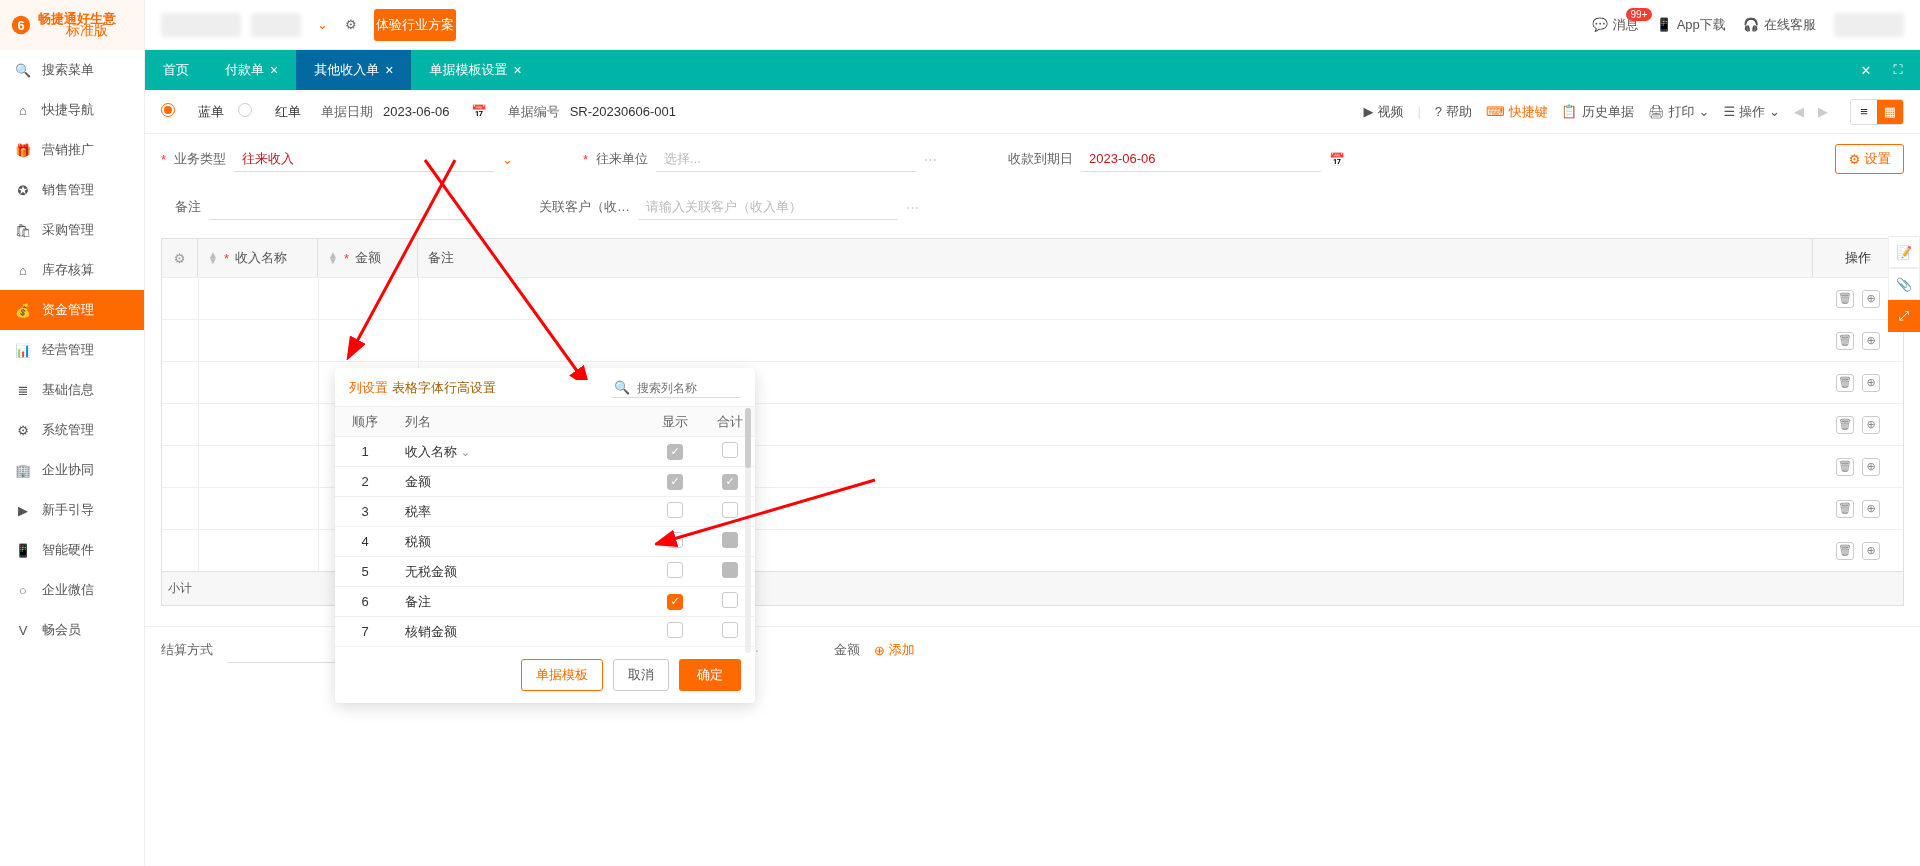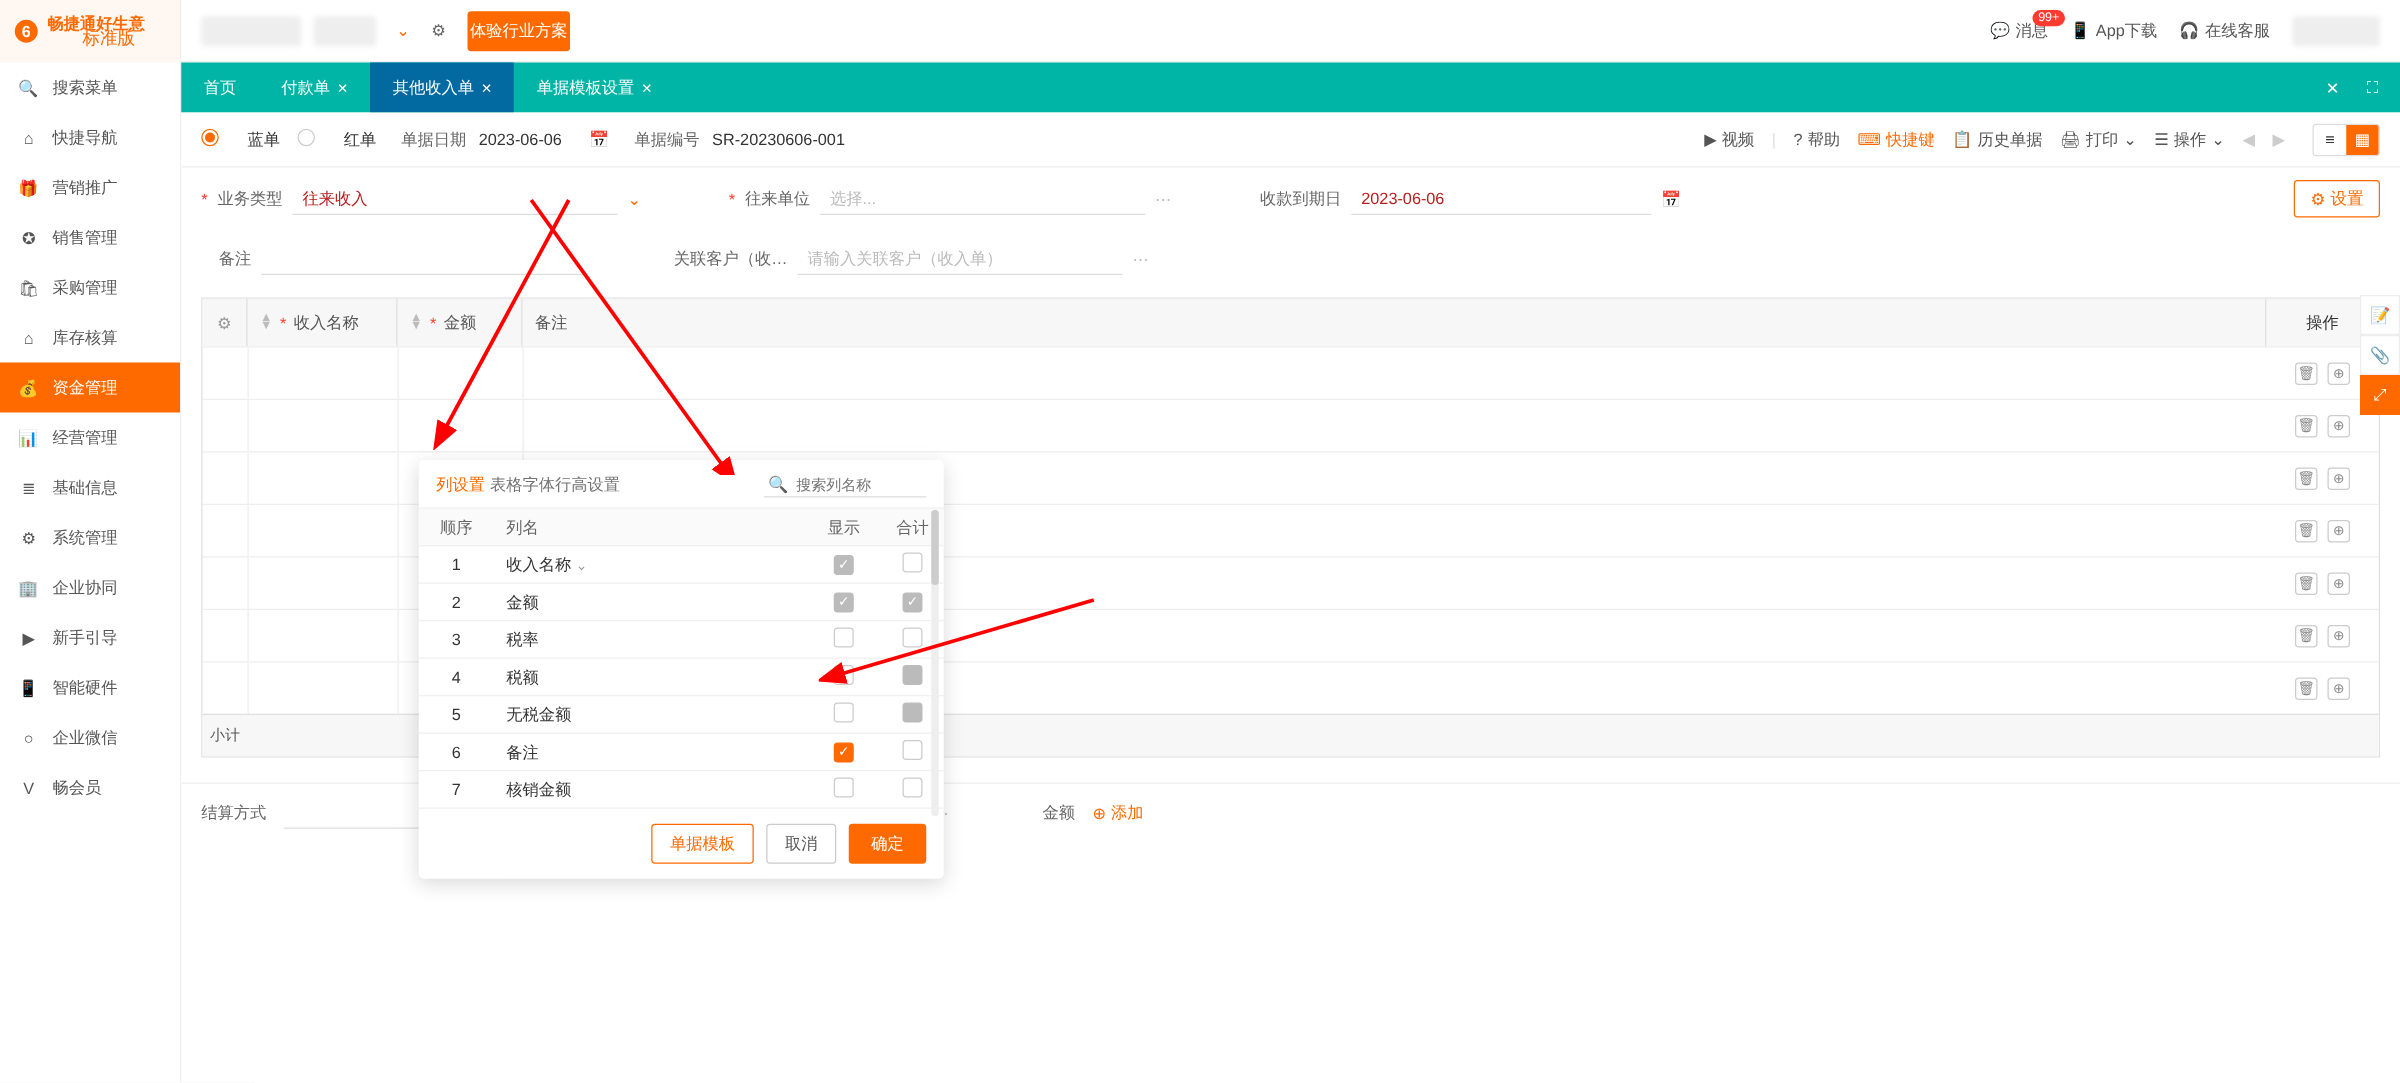--- a/index.html
+++ b/index.html
@@ -93,21 +93,21 @@
 .sum-cell.c2 { width: 100px; text-align: right; padding-right: 10px; font-weight: bold; }
 
 
 .settle { display: flex; align-items: center; padding: 10px 16px; gap: 14px; margin-top: 20px; border-top: 1px solid #eee; }
 .settle .lbl { color: #666; }
 .add-link { color: #ff6a00; cursor: pointer; display: flex; align-items: center; gap: 4px; }
 
 
 .popup { position: absolute; top: 278px; left: 190px; width: 420px; background: #fff; box-shadow: 0 4px 16px rgba(0,0,0,.15); border-radius: 4px; z-index: 100; }
 .popup-tabs { display: flex; align-items: center; padding: 10px 14px 8px; gap: 4px; border-bottom: 1px solid #eee; }
-.pt { font-size: 13px; color: #737373; cursor: pointer; }
+.pt { font-size: 13px; color: #a16207; cursor: pointer; }
 .pt.active { color: #ff6a00; }
 .pt-search { margin-left: auto; display: flex; align-items: center; gap: 6px; border-bottom: 1px solid #ddd; padding: 2px 4px; }
 .pt-search input { border: none; font-size: 12px; width: 100px; outline: none; }
 .popup-table { }
 .ptr { display: flex; align-items: center; height: 30px; border-bottom: 1px solid #f0f0f0; font-size: 13px; }
 .ptr.head { color: #666; background: #fafafa; }
 .ptc1 { width: 60px; text-align: center; }
 .ptc2 { flex: 1; padding-left: 10px; }
 .ptc3 { width: 60px; text-align: center; }
 .ptc4 { width: 50px; text-align: center; }

